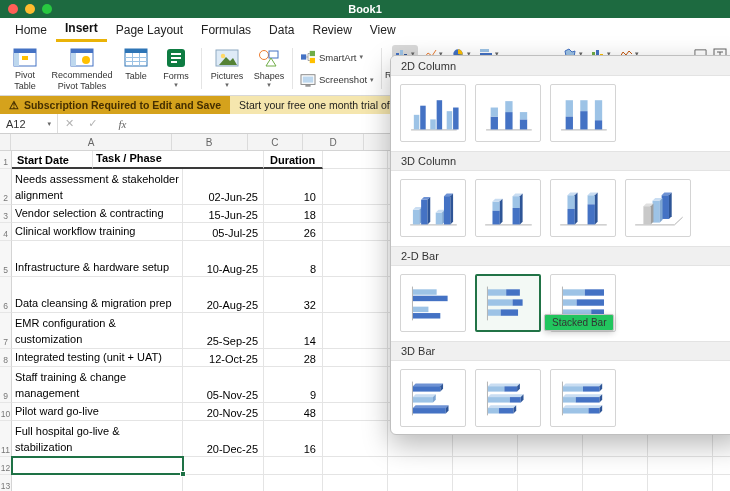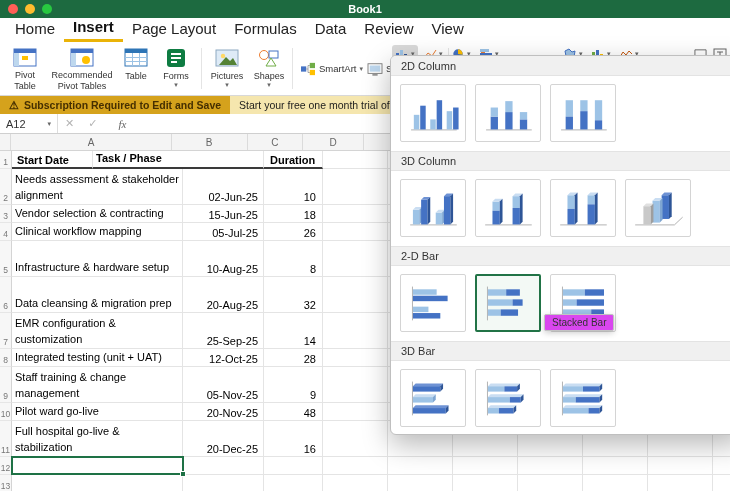--- a/index.html
+++ b/index.html
@@ -8,29 +8,29 @@
 
   
   .titlebar{position:absolute;left:0;top:0;width:730px;height:18px;background:#1D6A40;display:flex;align-items:center}
   .traffic{position:absolute;left:8px;top:4px;display:flex;gap:7px}
   .tl{width:10px;height:10px;border-radius:50%;display:inline-block}
   .tl.red{background:#FF5F57}.tl.yel{background:#FEBC2E}.tl.grn{background:#28C840}
   .wtitle{flex:1;text-align:center;color:#fff;font-size:11px;font-weight:bold}
 
   
   .tabbar{position:absolute;left:0;top:18px;width:730px;height:24px;background:#fff;display:flex;align-items:flex-end;padding-left:6px}
-  .rtab{font-size:15px;color:#222;padding:4px 9px 5px 9px;cursor:default}
+  .rtab{font-size:12px;color:#222;padding:4px 9px 5px 9px;cursor:default}
   .rtab.active{font-weight:bold;border-bottom:3px solid #eab308;padding-bottom:4px;color:#111}
 
   
   .ribbon{position:absolute;left:0;top:42px;width:730px;height:54px;background:#fff;border-bottom:1px solid #D8D8D8;display:flex;align-items:stretch;padding:2px 0 2px 4px}
   .rbtn{display:flex;flex-direction:column;align-items:center;justify-content:flex-start;font-size:9px;color:#333;text-align:center;padding:2px 2px;border-radius:4px;line-height:1.15}
   .rbtn .ric{height:24px;display:flex;align-items:center;justify-content:center;margin-bottom:1px}
   .rdiv{width:1px;background:#E4E4E4;margin:4px 3px}
-  .rstack{display:flex;flex-direction:row;justify-content:space-around;padding:2px 2px}
+  .rstack{display:flex;flex-direction:column;justify-content:space-around;padding:2px 2px}
   .sbtn{display:flex;align-items:center;gap:3px;font-size:9.5px;color:#333;padding:1px 2px;border-radius:3px}
   .chev{font-size:7px;color:#666}
   .mini{position:absolute;top:3px;display:flex;align-items:center;gap:2px;padding:3px 3px;border-radius:3px}
   .mini.pressed{background:#D9D9D9}
 
   
   .banner{position:absolute;left:0;top:96px;width:730px;height:18px;background:#F5E6AE;display:flex;align-items:stretch;font-size:10.5px;overflow:hidden;white-space:nowrap}
   .bchip{background:#D5A21C;color:#452f00;font-weight:bold;display:flex;align-items:center;gap:5px;padding:0 9px}
   .bmsg{display:flex;align-items:center;padding-left:9px;color:#1c1c1c}
   .warn{font-size:11px}
@@ -62,21 +62,21 @@
   .selbox{position:absolute;left:11px;top:322px;width:173px;height:19px;border:2px solid #1E7145;z-index:5}
   .selhandle{position:absolute;right:-4px;bottom:-4px;width:6px;height:6px;background:#1E7145;border:1px solid #fff}
 
   
   .panel{position:absolute;left:390px;top:55px;width:353px;height:380px;background:#fff;border:1px solid #BFBFBF;border-radius:6px;box-shadow:0 10px 28px rgba(0,0,0,.28);overflow:hidden;z-index:50}
   .band{height:20px;background:#F0F0F0;border-top:1px solid #E3E3E3;border-bottom:1px solid #E3E3E3;display:flex;align-items:center;padding-left:10px;font-size:11px;color:#333}
   .band.first{border-top:none}
   .trow{height:75px;display:flex;align-items:flex-start;padding:8px 0 0 9px;gap:9px}
   .thumb{width:66px;height:58px;background:#fff;border:1px solid #D4D4D4;border-radius:2px;display:flex;align-items:center;justify-content:center}
   .thumb.selected{border:2px solid #217346;background:#F3F9F5}
-  .ttip{position:absolute;left:153px;top:258px;background:#d946ef;border:1px solid #C3C3C3;border-radius:2px;padding:2px 7px;font-size:10px;color:#333;box-shadow:0 2px 6px rgba(0,0,0,.2);z-index:60;white-space:nowrap}
+  .ttip{position:absolute;left:153px;top:258px;background:#22c55e;border:1px solid #C3C3C3;border-radius:2px;padding:2px 7px;font-size:10px;color:#333;box-shadow:0 2px 6px rgba(0,0,0,.2);z-index:60;white-space:nowrap}
 
   
   svg{display:block}
   .f1{fill:#9DC3E6}.f2{fill:#4472C4}.f3{fill:#2E5597}.f4{fill:#C9DDF2}.f5{fill:#7FA6D2}.f6{fill:#6E92D4}
   .g1{fill:#C9C9C9}.g2{fill:#E0E0E0}.g3{fill:#9E9E9E}
   .ax{stroke:#ABABAB;stroke-width:1;fill:none}
 </style>
 </head>
 <body>
 
@@ -357,21 +357,21 @@
             <span class="cv">15-Jun-25</span>
           </div>
         <div class="c cC">
             <span class="cv">18</span>
           </div>
         <div class="fill"></div>
       </div>
       <div class="gr h18">
         <div class="rn">4</div>
         <div class="c cA">
-            <span class="cv">Clinical workflow mapping</span>
+            <span class="cv">Clinical workflow training</span>
           </div>
         <div class="c cB">
             <span class="cv">05-Jul-25</span>
           </div>
         <div class="c cC">
             <span class="cv">26</span>
           </div>
         <div class="fill"></div>
       </div>
       <div class="gr h36">

